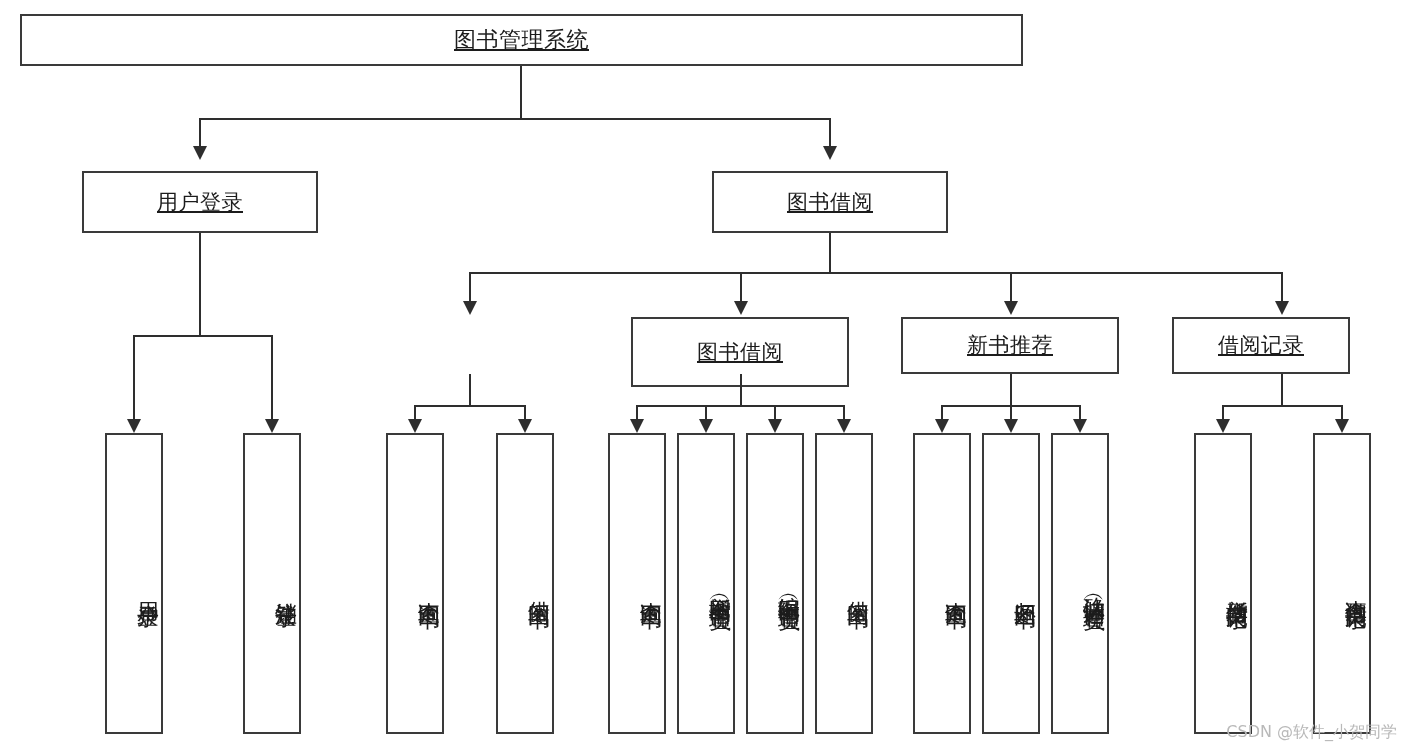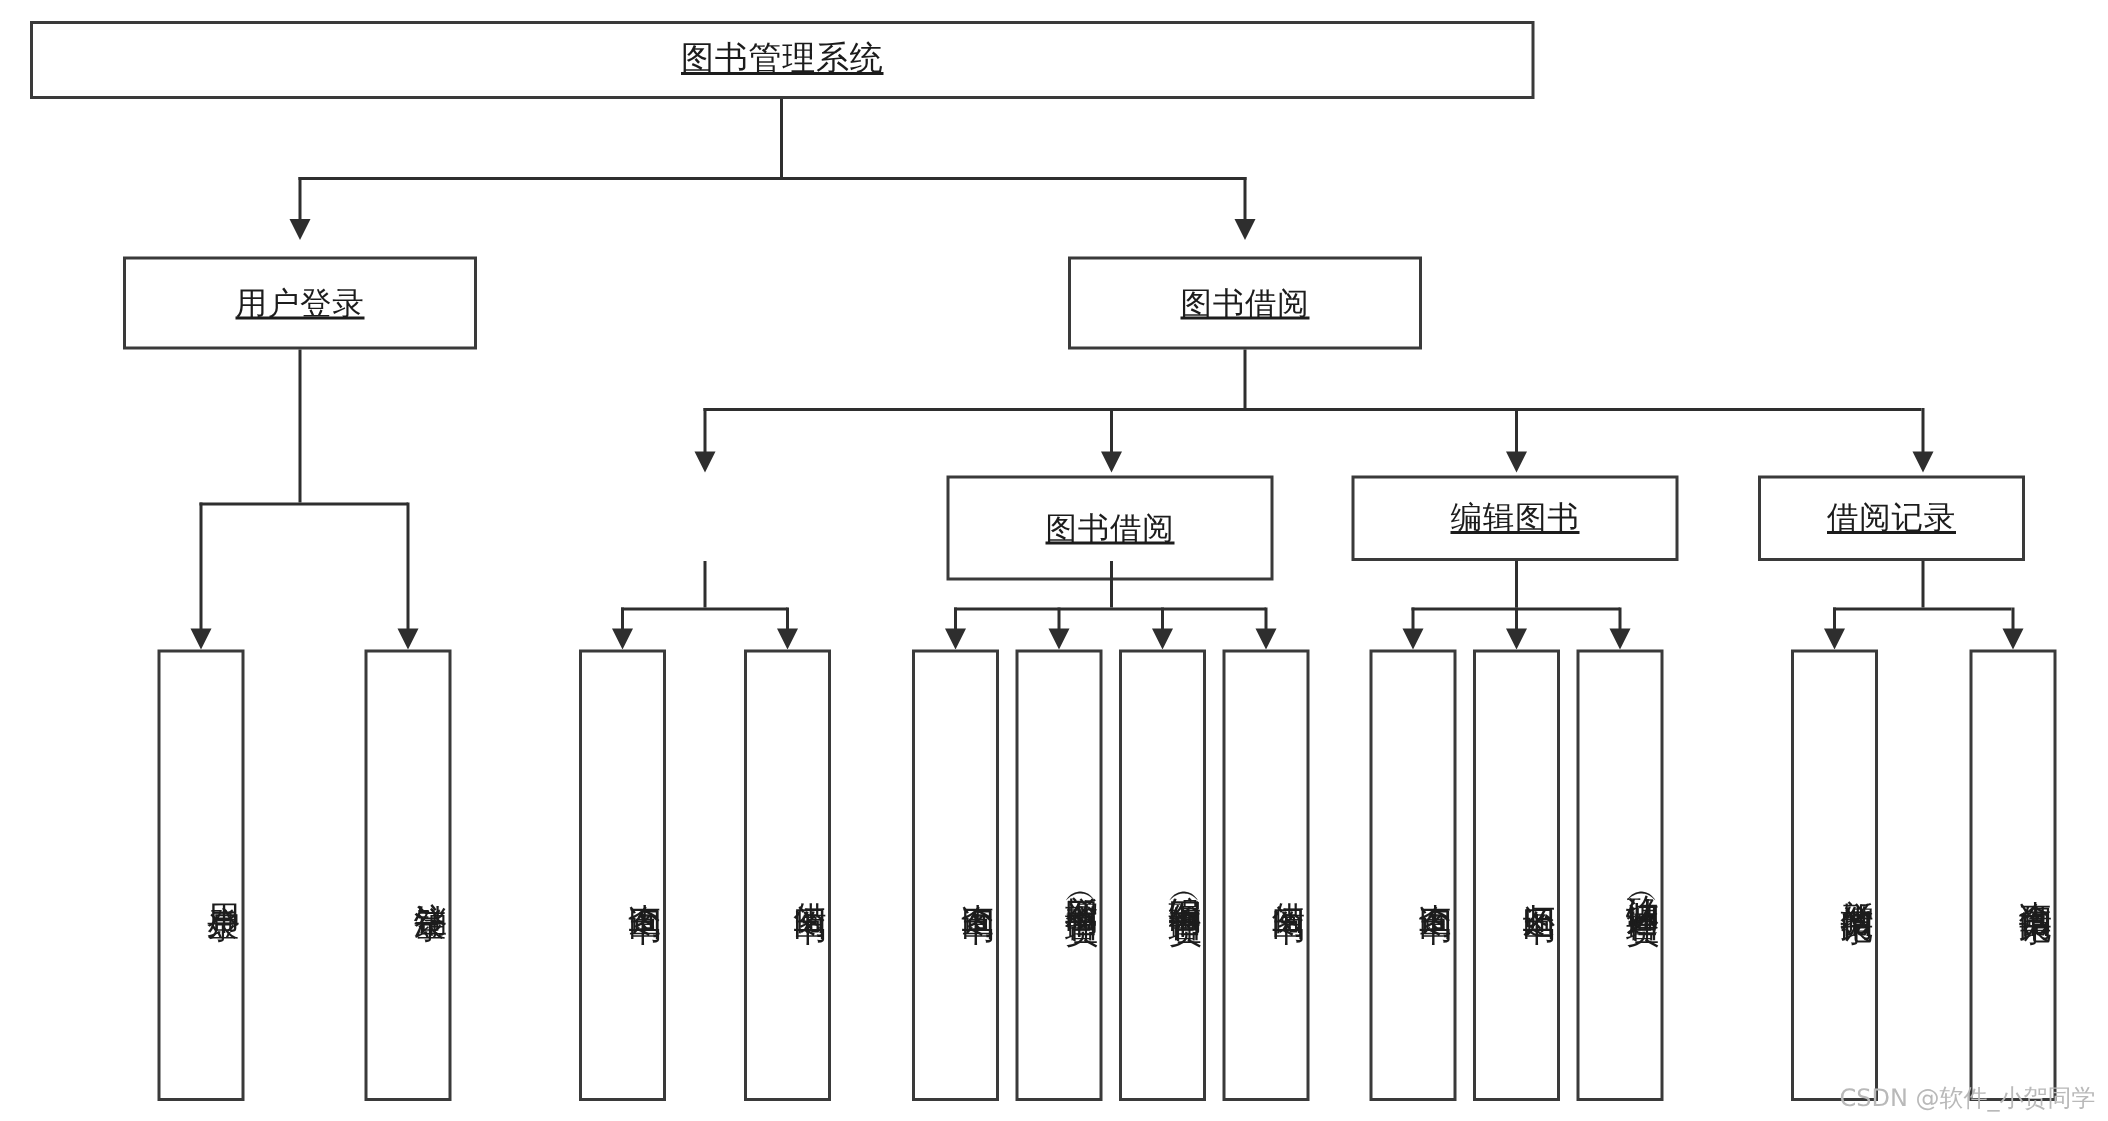--- a/index.html
+++ b/index.html
@@ -113,21 +113,21 @@
   <div class="arrow" style="left:734px; top:301px;"></div>
   <div class="edge v" style="left:1010px; top:272px; height:31px;"></div>
   <div class="arrow" style="left:1004px; top:301px;"></div>
   <div class="edge v" style="left:1281px; top:272px; height:31px;"></div>
   <div class="arrow" style="left:1275px; top:301px;"></div>
 
   <div class="node horiz" style="left:631px; top:317px; width:218px; height:70px;">
     <span>图书借阅</span>
   </div>
   <div class="node horiz" style="left:901px; top:317px; width:218px; height:57px;">
-    <span>编辑图书</span>
+    <span>新书推荐</span>
   </div>
   <div class="node horiz" style="left:1172px; top:317px; width:178px; height:57px;">
     <span>借阅记录</span>
   </div>
 
   <div class="edge v" style="left:469px; top:374px; height:31px;"></div>
   <div class="edge h" style="left:414px; top:405px; width:111px;"></div>
   <div class="edge v" style="left:414px; top:405px; height:16px;"></div>
   <div class="arrow" style="left:408px; top:419px;"></div>
   <div class="edge v" style="left:524px; top:405px; height:16px;"></div>

